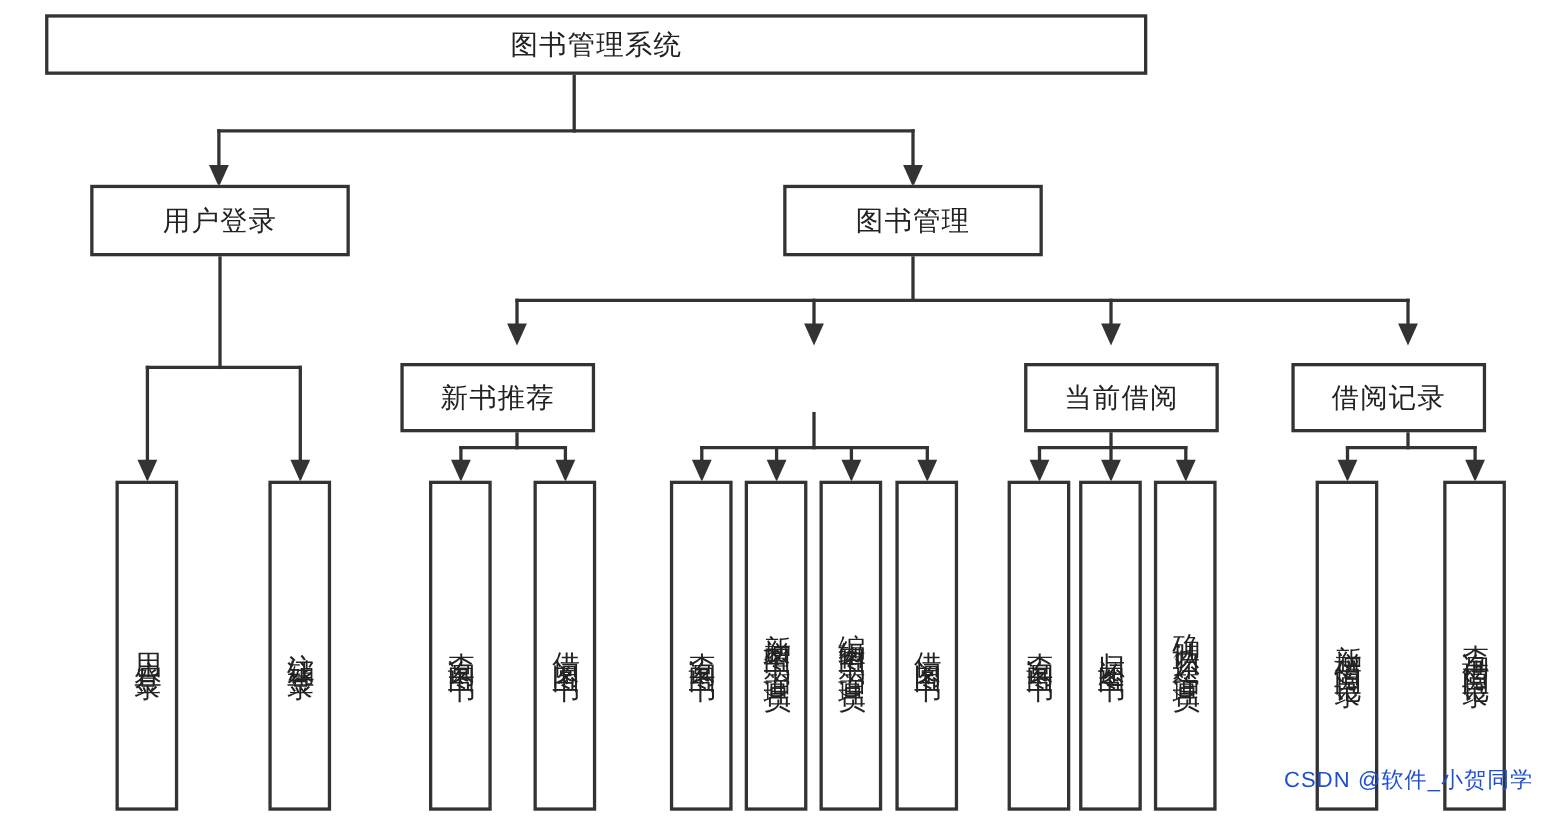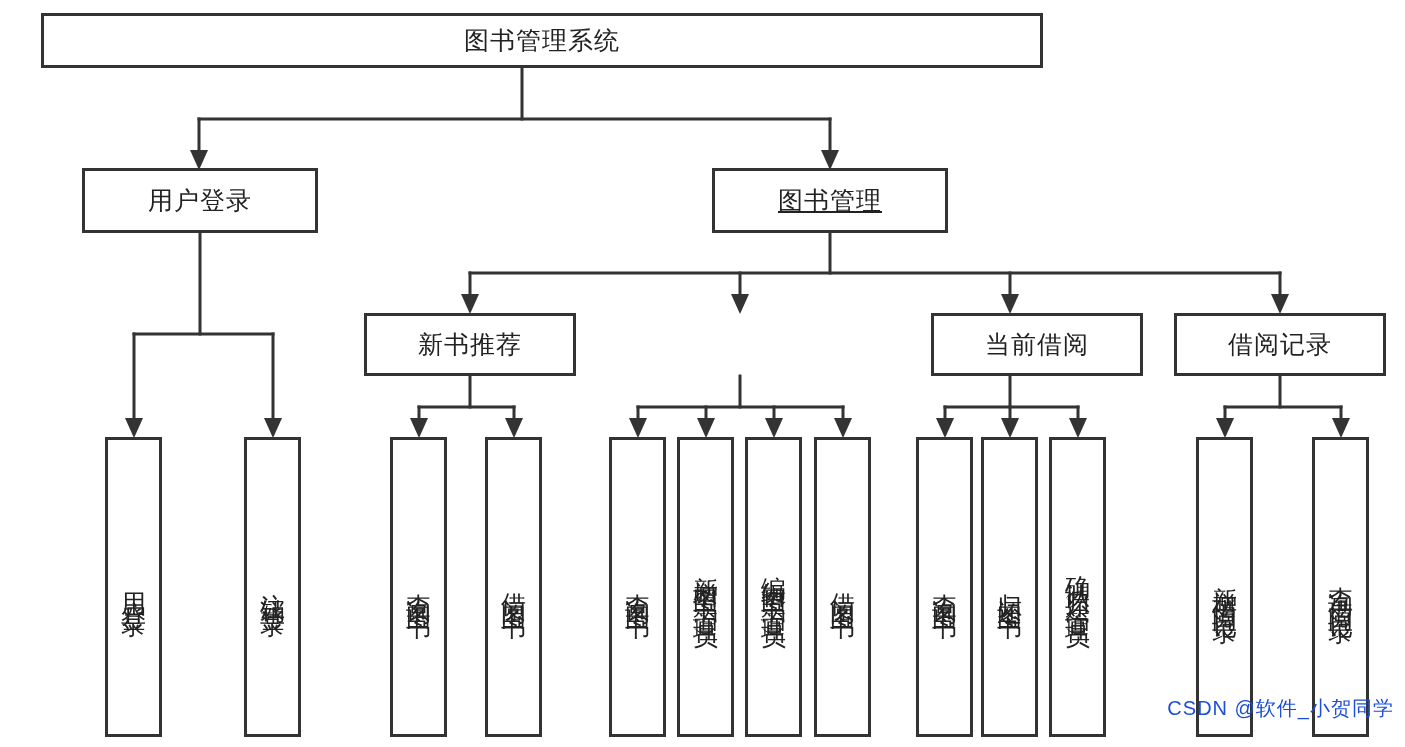--- a/index.html
+++ b/index.html
@@ -8,22 +8,22 @@
     font-family:"Liberation Sans","DejaVu Sans",sans-serif;color:#222;overflow:hidden;
   }
   .wires{position:absolute;left:0;top:0;width:1405px;height:747px;}
   .node{
     position:absolute;box-sizing:border-box;border:3px solid #333;background:#fff;
     display:flex;align-items:center;justify-content:center;
     font-size:25px;letter-spacing:1px;white-space:nowrap;z-index:2;
   }
   .root{left:21px;top:13px;width:1002px;height:55px;margin-left:20px;}
   .lvl2-a{left:82px;top:168px;width:236px;height:65px;}
-  .lvl2-b{left:712px;top:168px;width:236px;height:65px;text-decoration:underline;}
-  .lvl3{top:313px;width:212px;height:63px;font-family:Liberation Serif, serif;}
+  .lvl2-b{left:712px;top:168px;width:236px;height:65px;}
+  .lvl3{top:330px;width:177px;height:63px;font-family:Liberation Serif, serif;}
   .leaf{top:437px;width:57px;height:300px;}
   .vtext{
     writing-mode:vertical-rl;text-orientation:mixed;
     letter-spacing:7px;line-height:1;white-space:pre;
   }
   .watermark{
     position:absolute;right:11px;top:695px;z-index:3;
     font-size:20px;letter-spacing:1px;color:#1d4ed8;white-space:nowrap;
   }
 </style>

